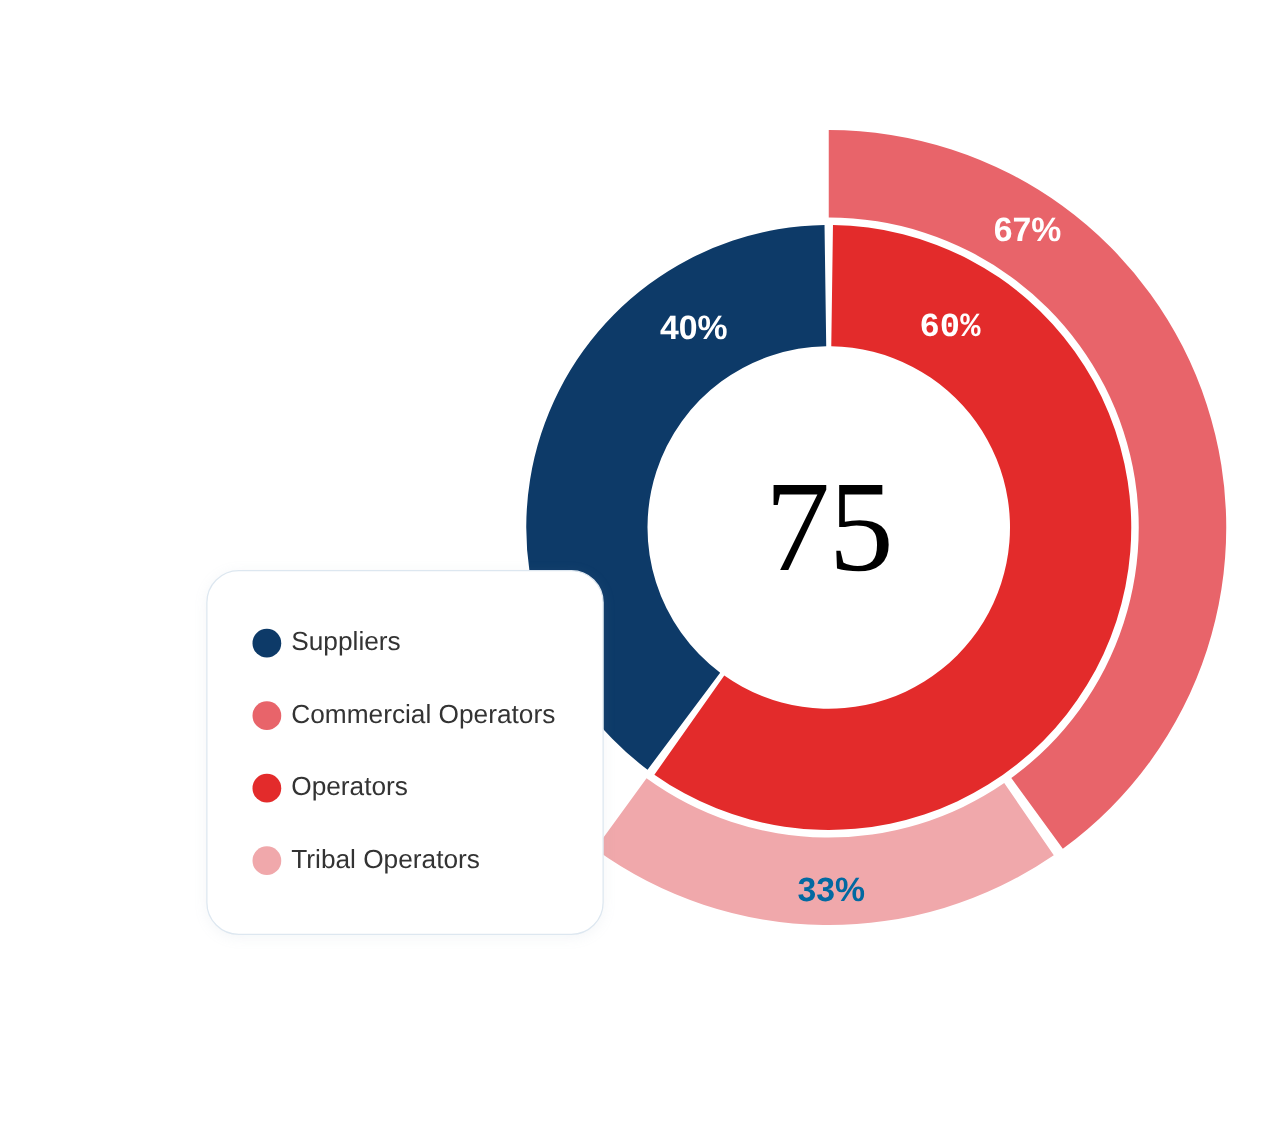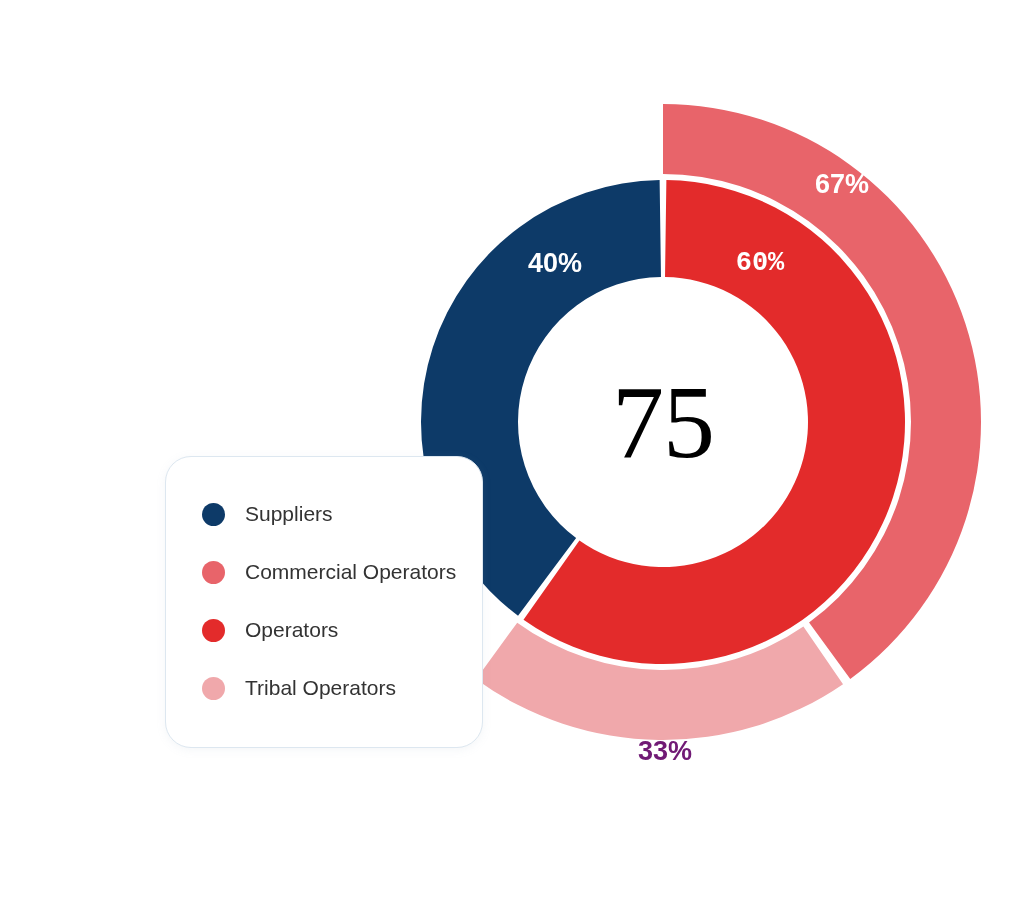--- a/index.html
+++ b/index.html
@@ -58,25 +58,25 @@
   
   .arc-label {
     position: absolute;
     transform: translate(-50%, -50%);
     font-family: "Liberation Sans", sans-serif;
     font-weight: bold;
     font-size: 27px;
     white-space: nowrap;
   }
   .arc-label.light { color: #ffffff; }
-  .arc-label.dark  { color: #701a75; margin-top: 39px; }
+  .arc-label.dark  { color: #0369a1; }
 
   #label-inner-0 { left: 555px; top: 263px; text-align: center; }
   #label-inner-1 { left: 760px; top: 263px; font-family: Liberation Mono, monospace; }
-  #label-outer-0 { left: 822px; top: 184px; margin-left: 20px; }
+  #label-outer-0 { left: 822px; top: 184px; }
   #label-outer-1 { left: 665px; top: 712px; }
 
   
   #legend {
     position: absolute;
     left: 165px;
     top: 456px;
     width: 318px;
     height: 292px;
     background: #ffffff;
@@ -96,21 +96,21 @@
     align-items: center;
     height: 58px;
   }
   .legend-dot {
     width: 23px;
     height: 23px;
     border-radius: 50%;
     flex: 0 0 auto;
   }
   .legend-text {
-    margin-left: 20px;
+    margin-left: 8px;
     font-family: "Liberation Sans", sans-serif;
     font-size: 21px;
     color: #333333;
     white-space: nowrap;
   }
 </style>
 </head>
 <body>
 
 <div id="stage">

